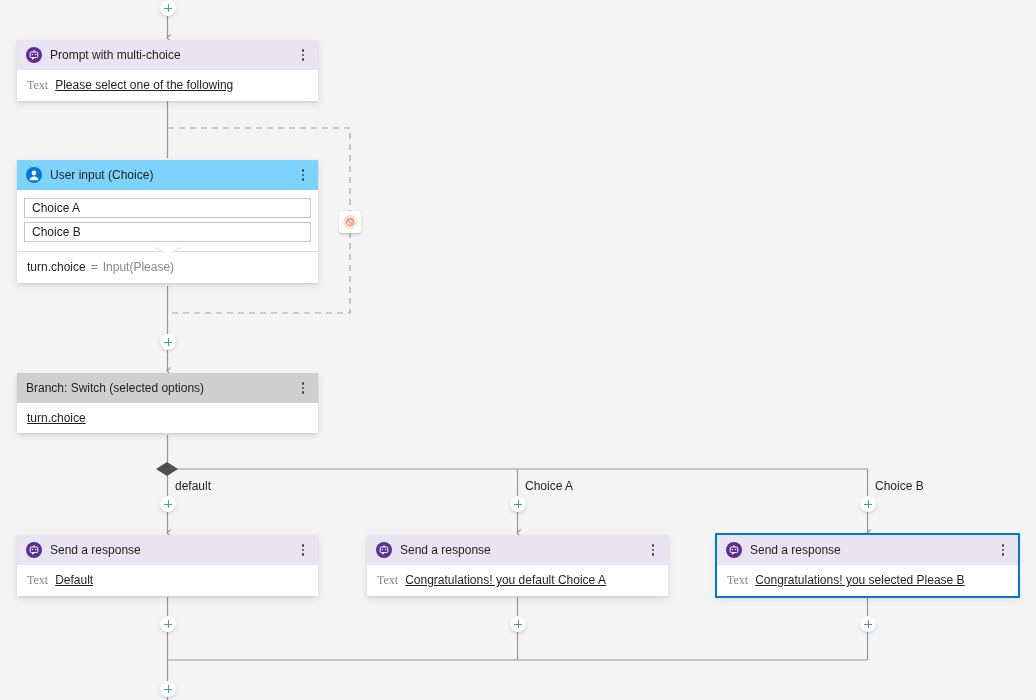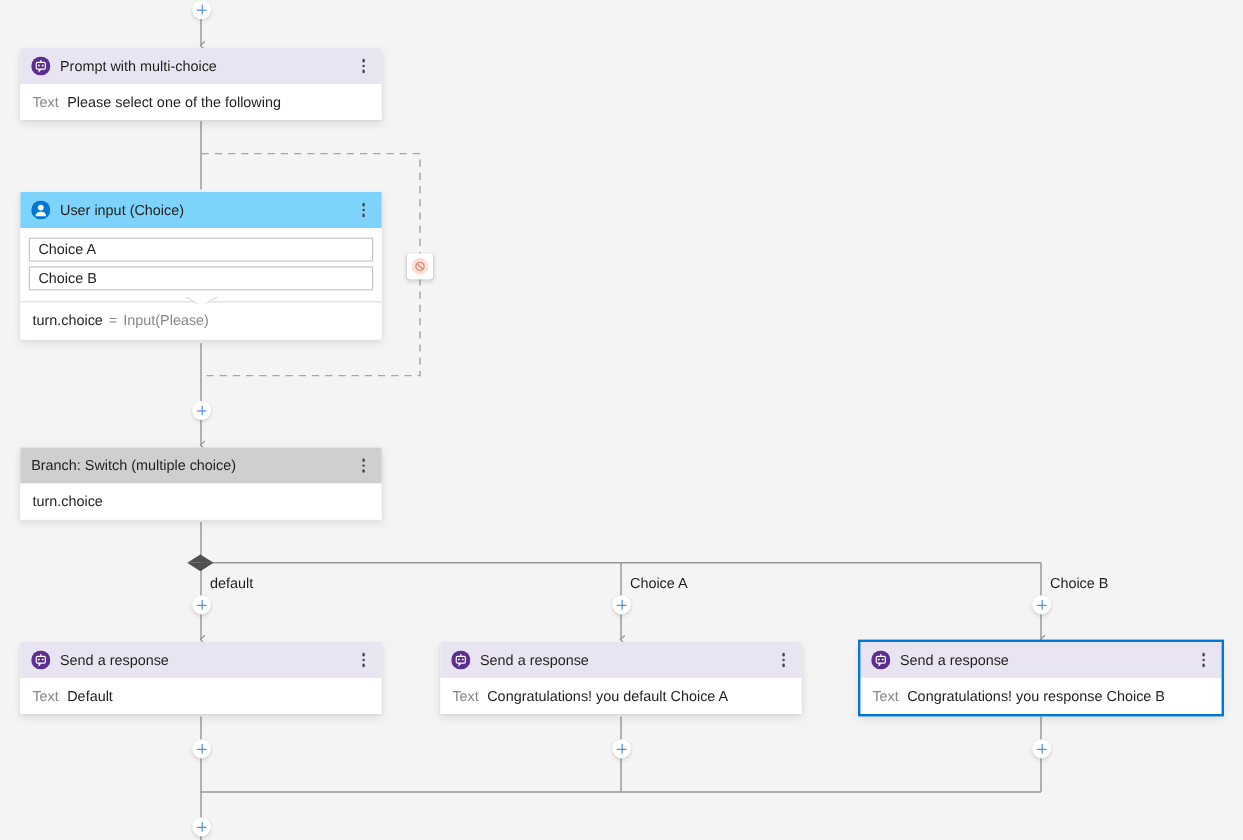--- a/index.html
+++ b/index.html
@@ -89,27 +89,29 @@
     display: flex;
     align-items: baseline;
     gap: 7px;
     box-sizing: border-box;
     min-height: 30px;
   }
   .field-label {
     color: #878787;
     font-size: 12px;
     flex: 0 0 auto;
+    font-family: Liberation Serif, serif;
   }
   .field-value {
     color: #201f1e;
     font-size: 12px;
     white-space: nowrap;
     overflow: hidden;
     text-overflow: ellipsis;
+    text-decoration: underline;
   }
 
   
   .choices {
     background: #ffffff;
     padding: 8px 7px 9px 7px;
     box-sizing: border-box;
   }
   .choice-box {
     border: 1px solid #c8c6c4;
@@ -311,21 +313,21 @@
   <div class="loop-badge" style="left:339px; top:211px;">
     <svg width="14" height="14" viewBox="0 0 14 14">
       <circle cx="7" cy="7" r="7" fill="#fbded6"></circle>
       <circle cx="7" cy="7" r="3.4" fill="none" stroke="#d98b76" stroke-width="1.1"></circle>
       <path d="M4.6,4.6 L9.4,9.4" stroke="#d98b76" stroke-width="1.1"></path>
     </svg>
   </div>
 
   <div class="node" style="left:17px; top:373px; width:301px;">
     <div class="node-header gray">
-      <span class="node-title no-icon">Branch: Switch (multiple choice)</span>
+      <span class="node-title no-icon">Branch: Switch (selected options)</span>
       <span class="dots">
         <i></i>
           <i></i>
           <i></i>
       </span>
     </div>
     <div class="node-body">
       <span class="field-value">turn.choice</span>
     </div>
   </div>
@@ -388,21 +390,21 @@
       </svg>
       <span class="node-title">Send a response</span>
       <span class="dots">
         <i></i>
           <i></i>
           <i></i>
       </span>
     </div>
     <div class="node-body">
       <span class="field-label">Text</span>
-      <span class="field-value">Congratulations! you response Choice B</span>
+      <span class="field-value">Congratulations! you selected Please B</span>
     </div>
   </div>
 
   <div class="edge-label" style="left:175px; top:479px;">default</div>
   <div class="edge-label" style="left:525px; top:479px;">Choice A</div>
   <div class="edge-label" style="left:875px; top:479px;">Choice B</div>
 
   <div class="plus" style="left:160px; top:0px;"></div>
   <div class="plus" style="left:160px; top:334px;"></div>
 

